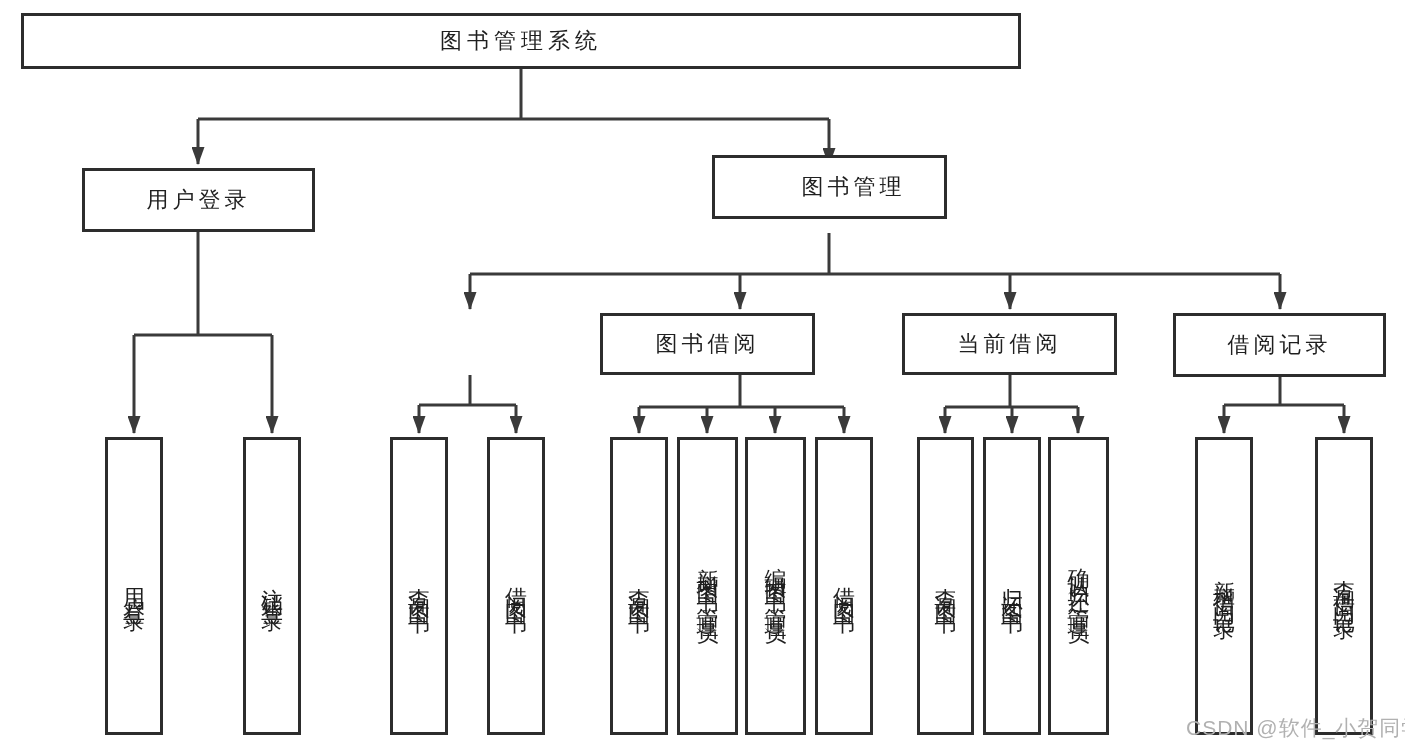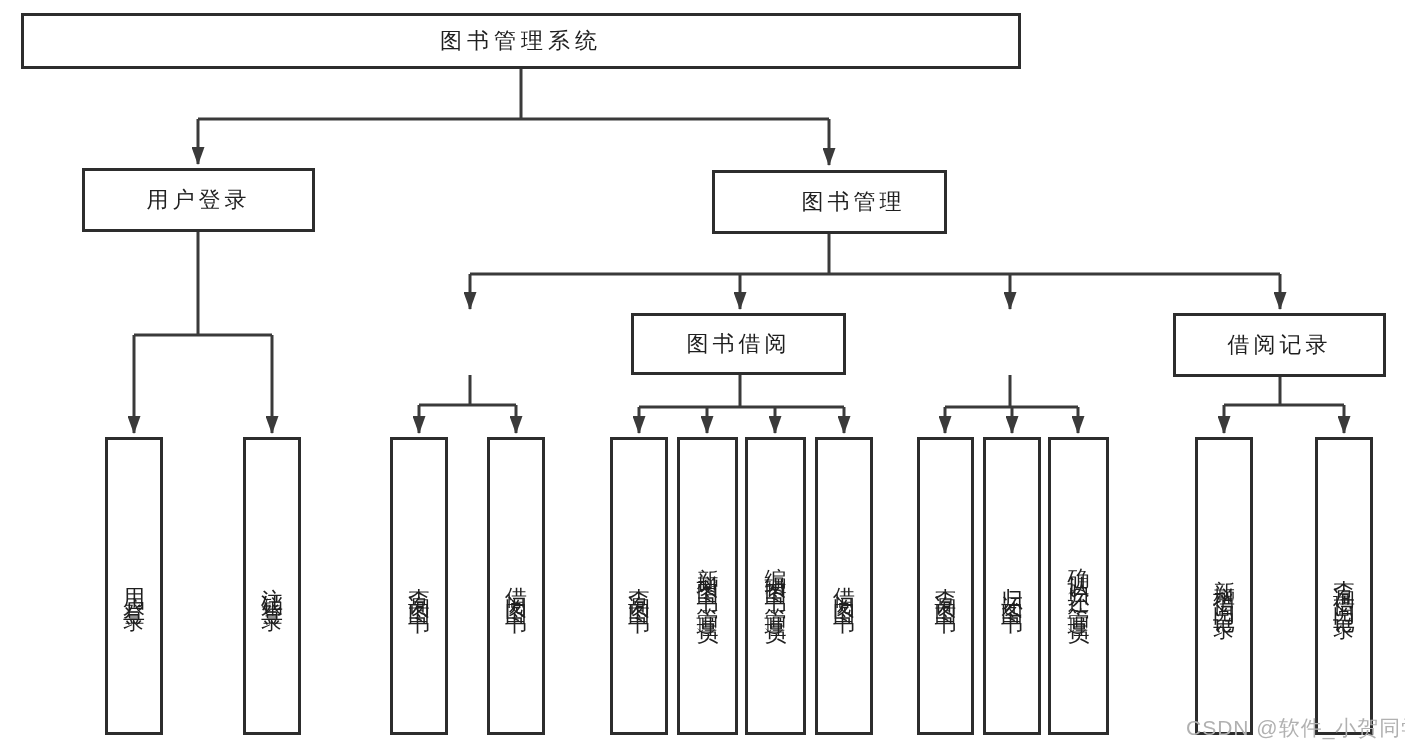--- a/index.html
+++ b/index.html
@@ -85,26 +85,29 @@
     <path d="M1344,405 V433" marker-end="url(#arw)"></path>
   </svg>
 
   <div class="node hbox root-box" style="left:21px;top:13px;width:1000px;height:56px;">
     <span>图书管理系统</span>
   </div>
 
   <div class="node hbox" style="left:82px;top:168px;width:233px;height:64px;">
     <span>用户登录</span>
   </div>
-  <div class="node hbox" style="left:712px;top:170px;width:235px;height:64px;padding-left:48px;">
+  <div class="node hbox" style="left:712px;top:155px;width:235px;height:64px;padding-left:48px;">
     <span>图书管理</span>
   </div>
 
-  <div class="node hbox" style="left:631px;top:313px;width:215px;height:62px;">
+  <div class="node hbox" style="left:600px;top:313px;width:215px;height:62px;">
     <span>图书借阅</span>
+  </div>
+  <div class="node hbox" style="left:902px;top:313px;width:215px;height:62px;">
+    <span>当前借阅</span>
   </div>
   <div class="node hbox" style="left:1173px;top:313px;width:213px;height:64px;">
     <span>借阅记录</span>
   </div>
 
   <div class="node vbox" style="left:105px;top:437px;width:58px;height:298px;">
     <span>用户登录</span>
   </div>
   <div class="node vbox" style="left:243px;top:437px;width:58px;height:298px;">
     <span>注销登录</span>

